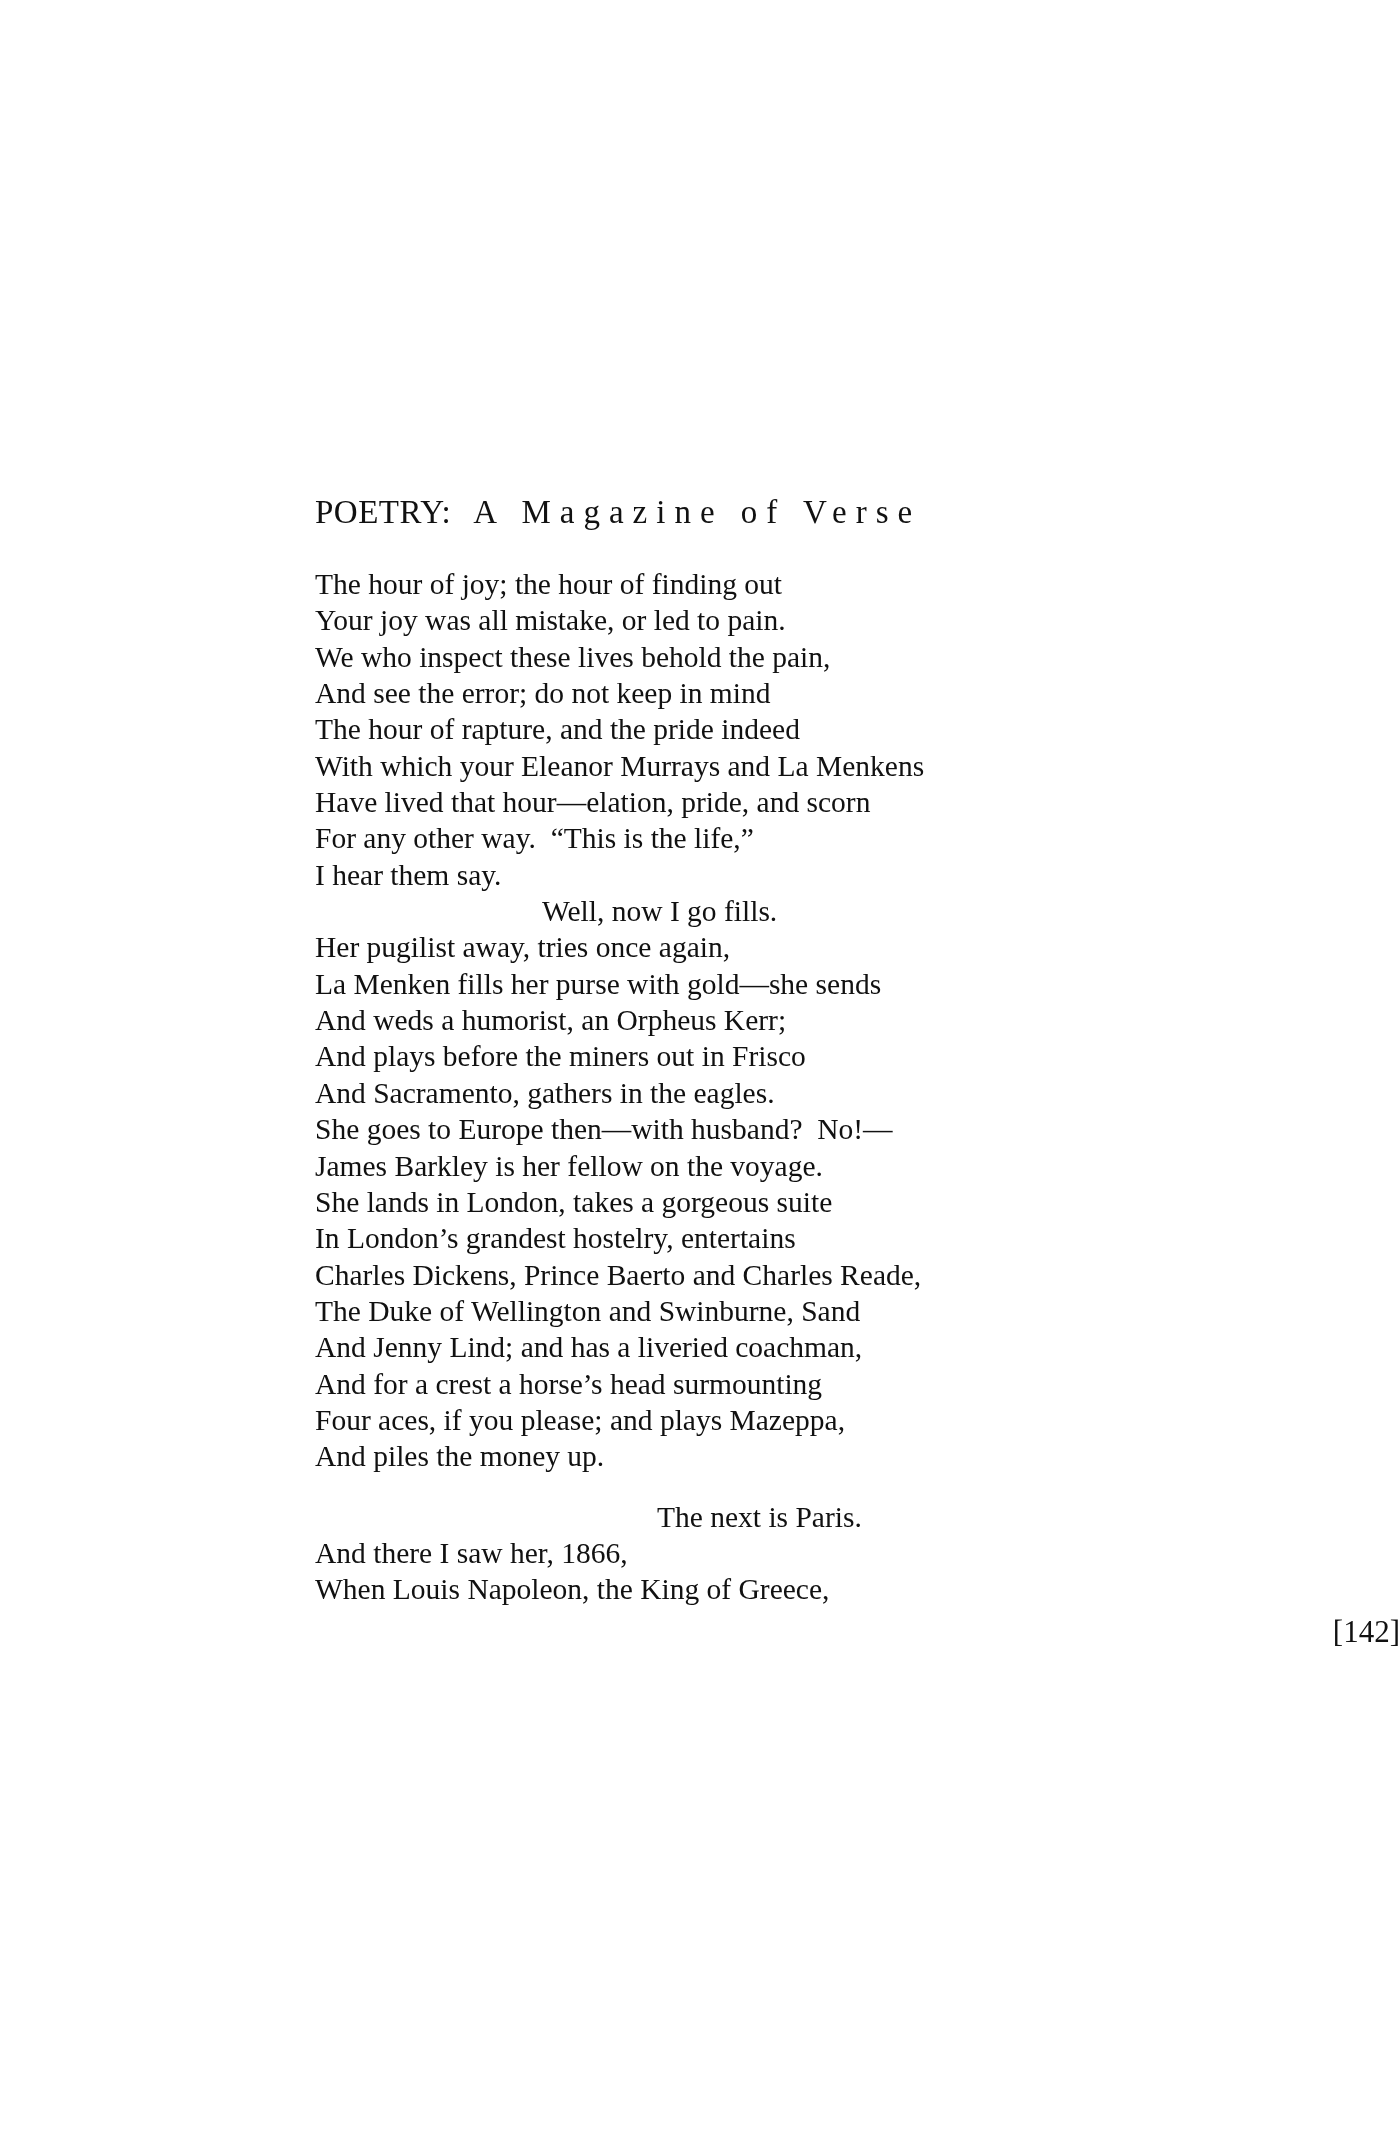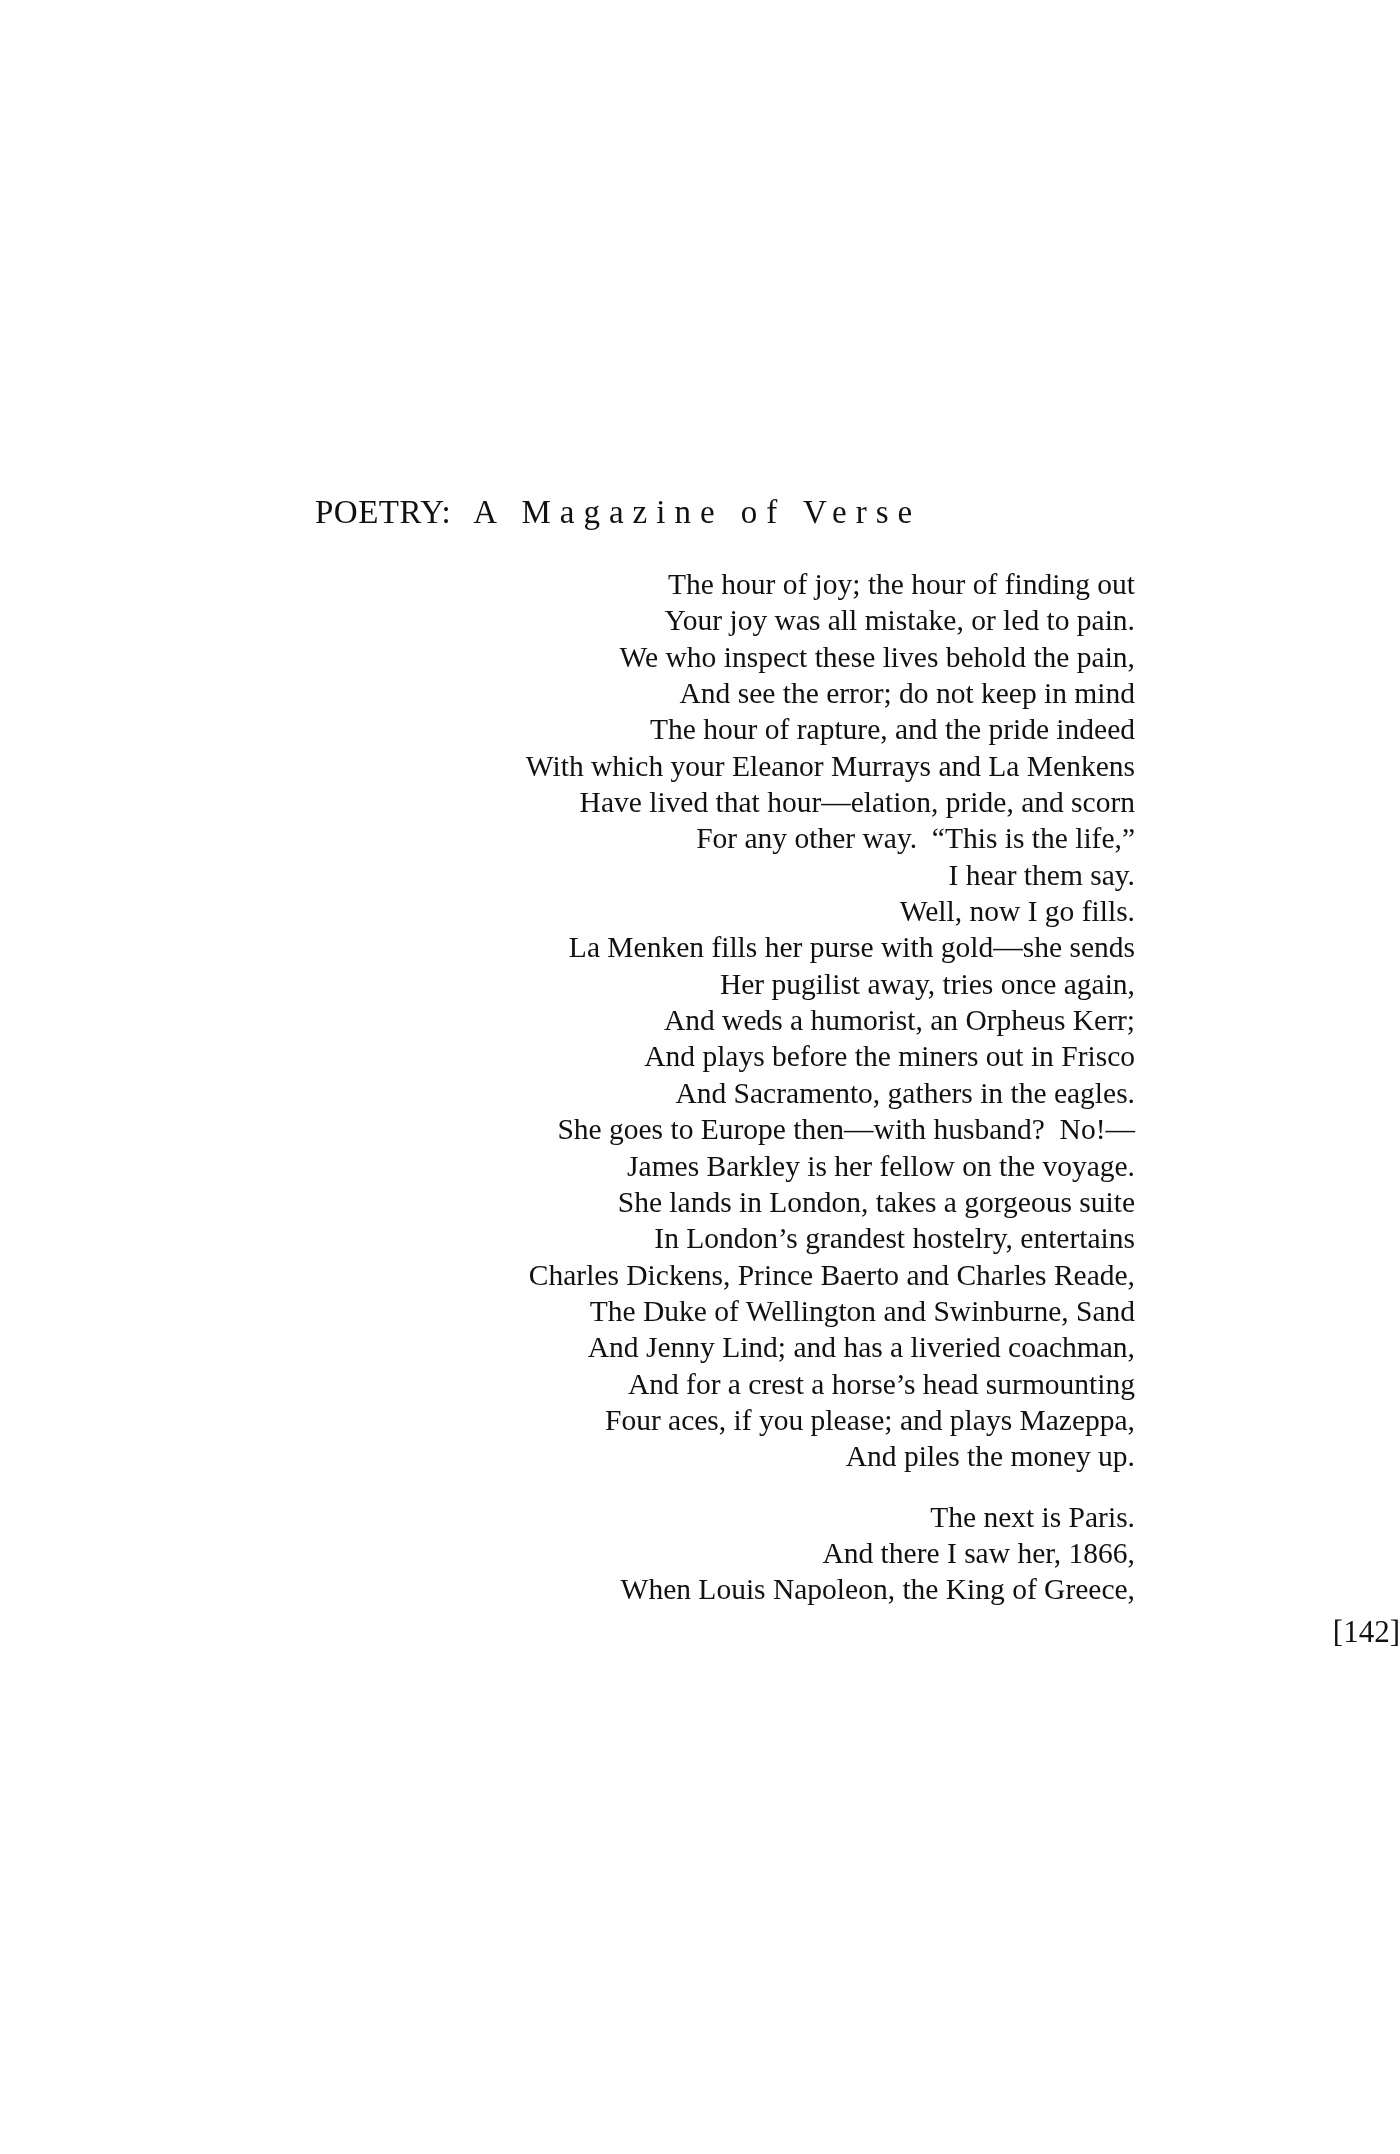--- a/index.html
+++ b/index.html
@@ -43,21 +43,20 @@
       left: 315px;
       top: 566px;
       width: 820px;
       font-size: 29.5px;
       line-height: 36.35px;
     }
     .line {
       display: block;
       white-space: nowrap;
       height: 36.35px;
-      text-align: right;
     }
     .line.indent-well { padding-left: 227px; }
     .line.indent-paris { padding-left: 342px; margin-top: 24px; }
     .folio {
       position: absolute;
       left: 0;
       width: 1400px;
       top: 1612px;
       text-align: right;
       font-size: 31px;
@@ -84,22 +83,22 @@
     <span class="line">The hour of joy; the hour of finding out</span>
     <span class="line">Your joy was all mistake, or led to pain.</span>
     <span class="line">We who inspect these lives behold the pain,</span>
     <span class="line">And see the error; do not keep in mind</span>
     <span class="line">The hour of rapture, and the pride indeed</span>
     <span class="line">With which your Eleanor Murrays and La Menkens</span>
     <span class="line">Have lived that hour—elation, pride, and scorn</span>
     <span class="line" style="white-space:pre">For any other way.  “This is the life,”</span>
     <span class="line">I hear them say.</span>
     <span class="line indent-well">Well, now I go fills.</span>
+    <span class="line">Her pugilist away, tries once again,</span>
     <span class="line">La Menken fills her purse with gold—she sends</span>
-    <span class="line">Her pugilist away, tries once again,</span>
     <span class="line">And weds a humorist, an Orpheus Kerr;</span>
     <span class="line">And plays before the miners out in Frisco</span>
     <span class="line">And Sacramento, gathers in the eagles.</span>
     <span class="line" style="white-space:pre">She goes to Europe then—with husband?  No!—</span>
     <span class="line">James Barkley is her fellow on the voyage.</span>
     <span class="line">She lands in London, takes a gorgeous suite</span>
     <span class="line">In London’s grandest hostelry, entertains</span>
     <span class="line">Charles Dickens, Prince Baerto and Charles Reade,</span>
     <span class="line">The Duke of Wellington and Swinburne, Sand</span>
     <span class="line">And Jenny Lind; and has a liveried coachman,</span>

